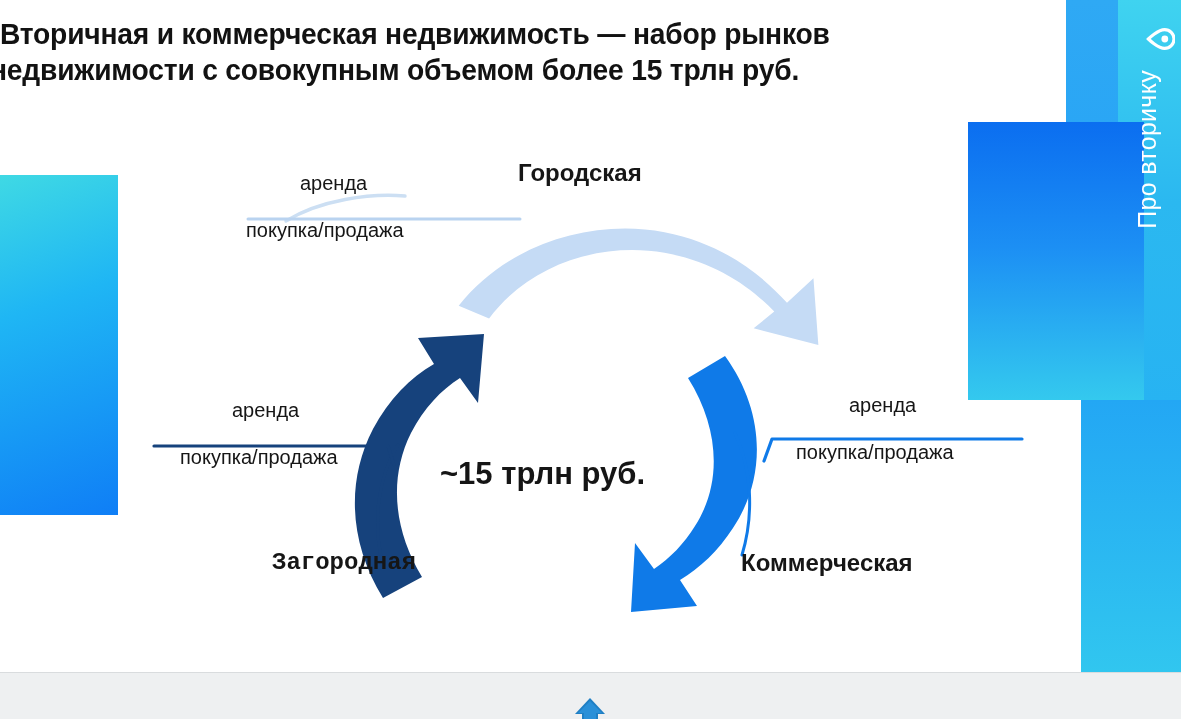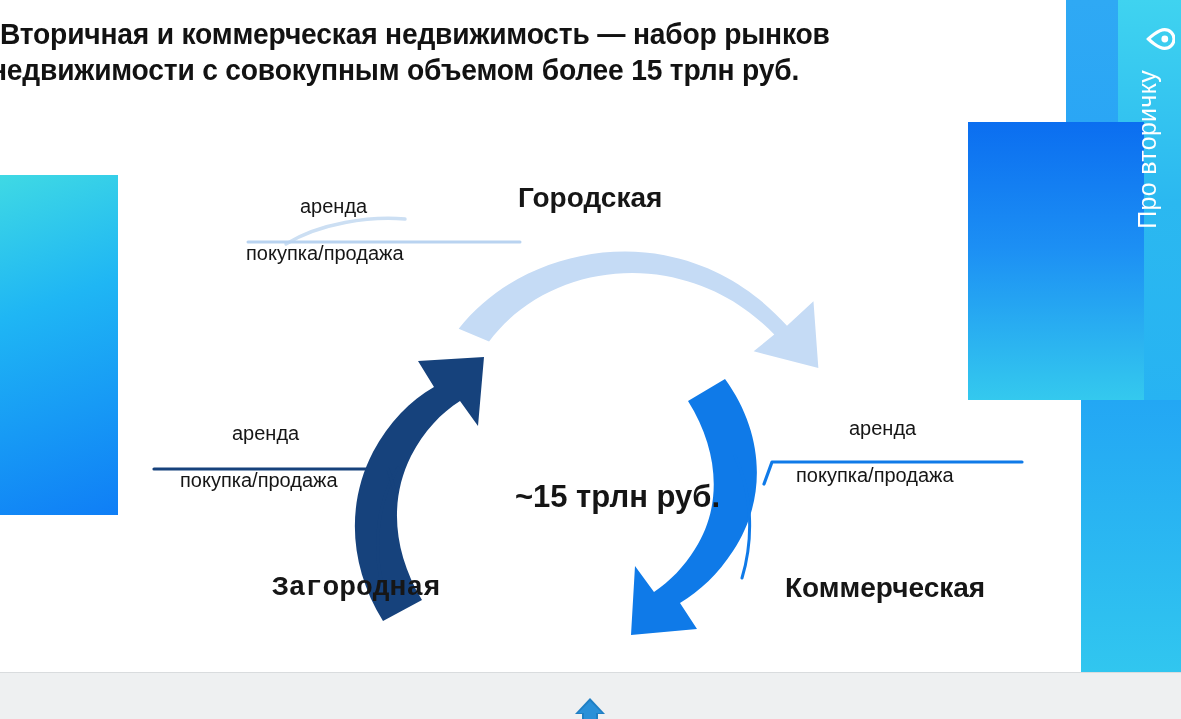--- a/index.html
+++ b/index.html
@@ -30,28 +30,28 @@
   .title-line{
     font-family:"Liberation Sans", sans-serif;
     font-weight:700;font-size:30px;line-height:36px;
     color:#121212;white-space:nowrap;letter-spacing:-0.2px;
     transform:scaleX(0.94);transform-origin:left center;
   }
   #title-line-1{margin-left:-4px;}
   #title-line-2{margin-left:-14px;}
 
   
-  #diagram{position:absolute;left:0;top:96px;width:1066px;height:582px;}
+  #diagram{position:absolute;left:0;top:73px;width:1066px;height:582px;}
   #diagram svg{position:absolute;left:0;top:0;}
 
   .lbl{position:absolute;color:#161616;white-space:nowrap;}
   .lbl-small{font-size:20px;font-weight:400;}
-  .lbl-bold{font-size:28px;font-weight:700;}
+  .lbl-bold{font-size:24px;font-weight:700;}
 
-  #center-text{position:absolute;left:440px;top:382px;width:280px;text-align:right;
+  #center-text{position:absolute;left:440px;top:382px;width:280px;text-align:left;
     font-weight:700;font-size:31px;line-height:37px;color:#151515;}
 
   
   #bottom-bar{position:absolute;left:0;top:672px;width:1181px;height:47px;
     background:#eef0f1;border-top:1px solid #d9dcde;}
   #share-icon-wrap{position:absolute;left:566px;top:692px;width:48px;height:27px;overflow:hidden;}
 </style>
 </head>
 <body>
 
@@ -142,21 +142,21 @@
     <div class="lbl lbl-small" style="left:300px;top:99px;">аренда</div>
     <div class="lbl lbl-small" style="left:246px;top:146px;">покупка/продажа</div>
     <div class="lbl lbl-bold" style="left:518px;top:86px;">Городская</div>
 
     <div class="lbl lbl-small" style="left:232px;top:326px;">аренда</div>
     <div class="lbl lbl-small" style="left:180px;top:373px;">покупка/продажа</div>
     <div class="lbl lbl-bold" style="left:272px;top:476px;font-family:Liberation Mono, monospace;">Загородная</div>
 
     <div class="lbl lbl-small" style="left:849px;top:321px;">аренда</div>
     <div class="lbl lbl-small" style="left:796px;top:368px;">покупка/продажа</div>
-    <div class="lbl lbl-bold" style="left:741px;top:476px;margin-left:44px;">Коммерческая</div>
+    <div class="lbl lbl-bold" style="left:741px;top:476px;">Коммерческая</div>
 
     <div id="center-text">
       <div>~15 трлн руб.</div>
     </div>
 
     <svg style="position:absolute;left:160px;top:612px;" width="360" height="48">
       <path d="M 16 38 L 336 26" stroke="#f94a41" stroke-width="22" stroke-linecap="round" fill="none"></path>
     </svg>
 
   </div>

